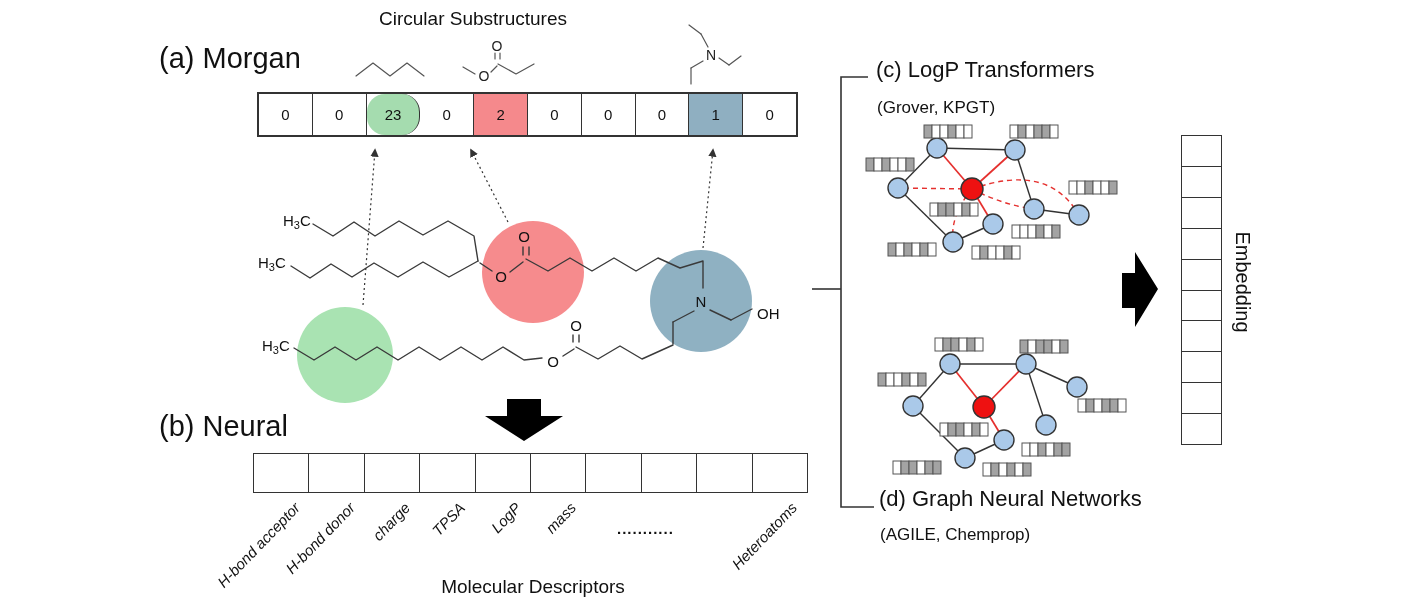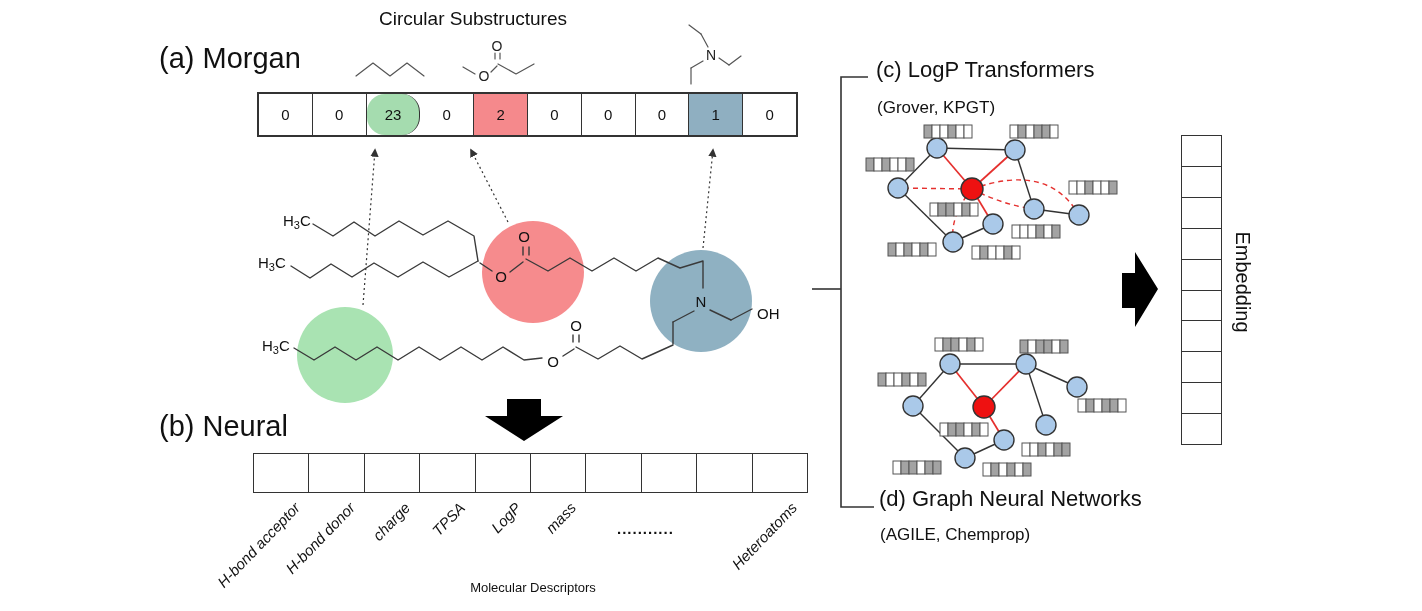--- a/index.html
+++ b/index.html
@@ -27,21 +27,21 @@
 
   .fp-row{left:257px;top:92px;width:537px;height:41px;display:flex;border:2px solid #333;box-sizing:content-box;background:#fff;}
   .fp-cell{flex:1;display:flex;align-items:center;justify-content:center;font-size:15px;border-right:1.5px solid #333;}
   .fp-cell:last-child{border-right:none;}
 
   .desc-row{left:253px;top:453px;width:553px;height:38px;display:flex;border:1.5px solid #333;background:#fff;}
   .desc-cell{flex:1;border-right:1.5px solid #333;}
   .desc-cell:last-child{border-right:none;}
   .rot-label{position:absolute;top:499px;font-size:15px;font-style:italic;white-space:nowrap;transform-origin:0 0;transform:rotate(-46deg) translateX(-100%);}
   .dots-label{left:617px;top:520px;font-size:15px;font-weight:bold;letter-spacing:1px;}
-  .desc-caption{left:533px;top:587px;transform:translate(-50%,-50%);font-size:13px;white-space:nowrap;}
+  .desc-caption{left:533px;top:587px;transform:translate(-50%,-50%);font-size:19px;white-space:nowrap;}
 
   .emb-col{left:1181px;top:135px;width:41px;height:310px;border:1.5px solid #333;box-sizing:border-box;display:flex;flex-direction:column;background:#fff;}
   .emb-cell{flex:1;border-bottom:1.5px solid #333;}
   .emb-cell:last-child{border-bottom:none;}
   .emb-label{left:1242px;top:282px;transform:translate(-50%,-50%);writing-mode:vertical-rl;font-size:20px;white-space:nowrap;}
 </style>
 </head>
 <body>
 
 <svg width="1422" height="611" viewBox="0 0 1422 611">

